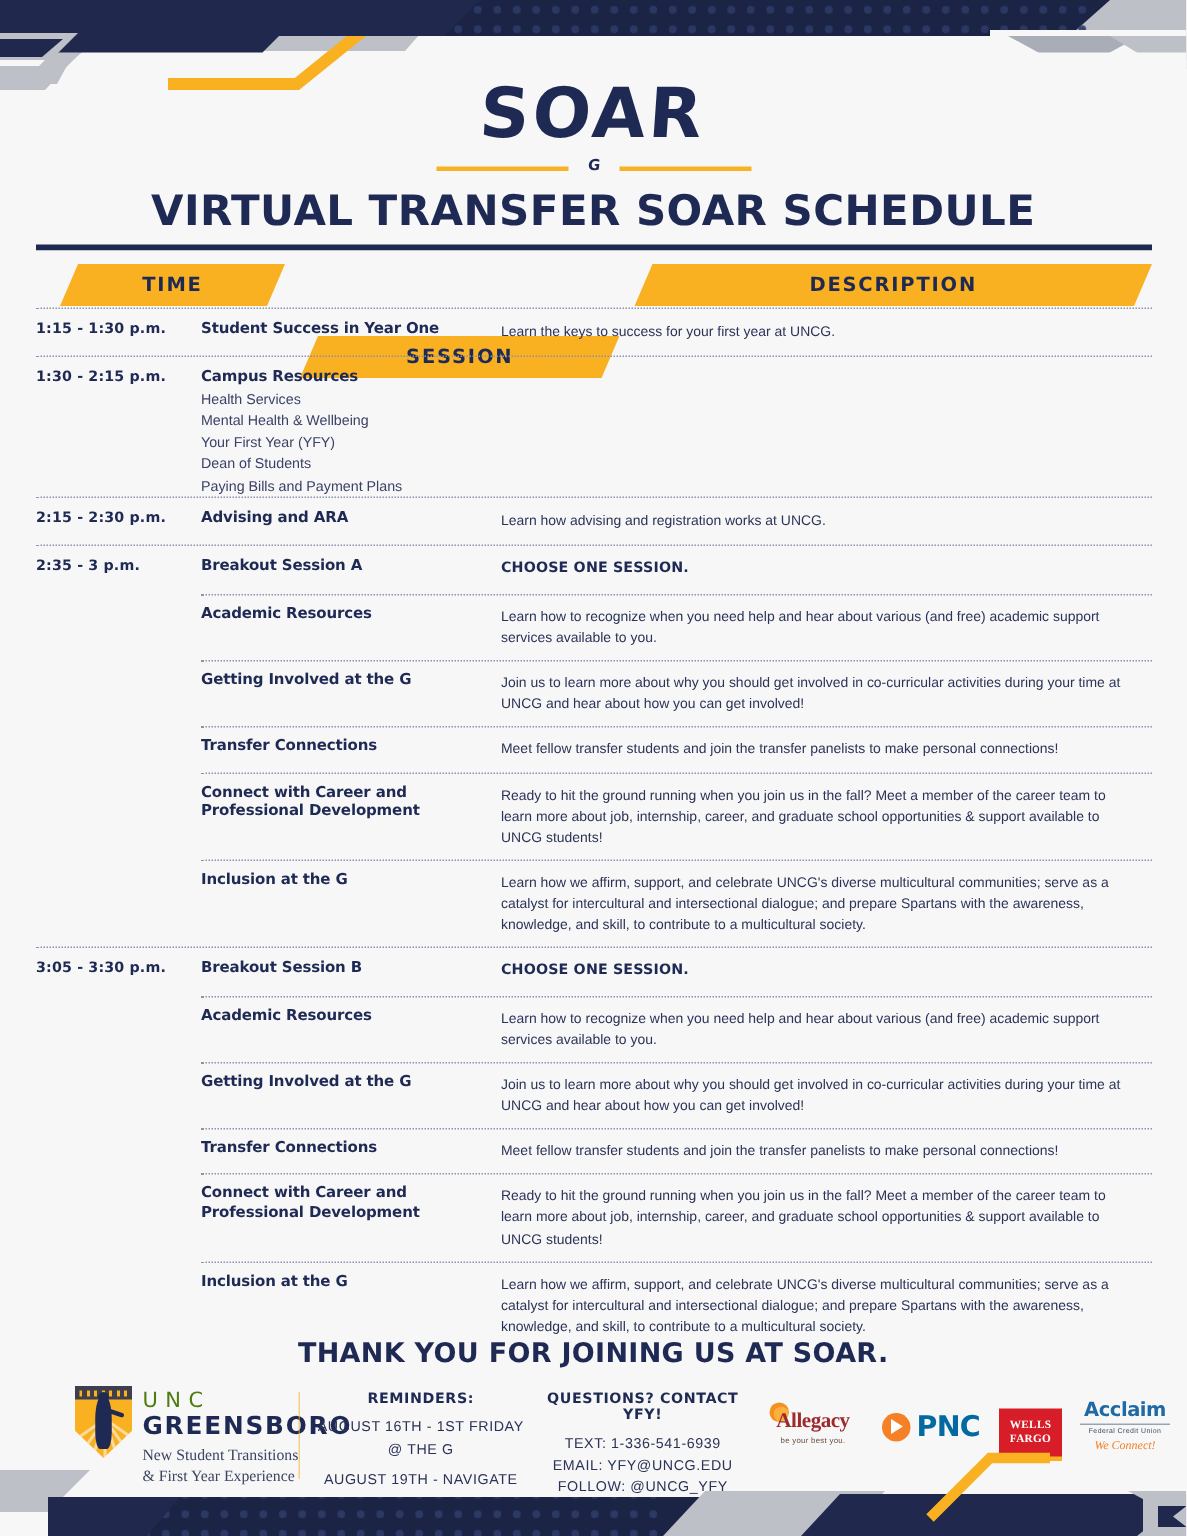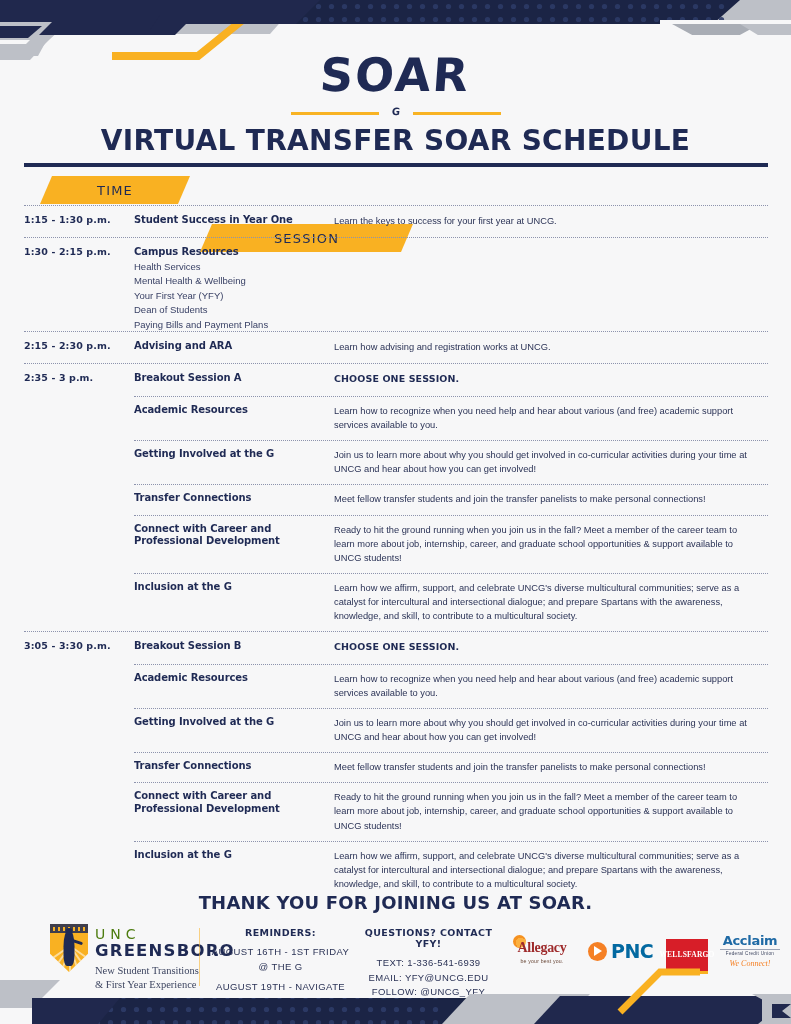--- a/index.html
+++ b/index.html
@@ -47,21 +47,21 @@
 
   
   .hrule{position:absolute;left:24px;top:163px;width:744px;height:4px;background:#1f2a54;}
   .hrule:after{content:"";position:absolute;left:0;top:4px;width:100%;height:1px;background:#f7f7f8;}
 
   .hdr-row{position:absolute;left:24px;top:176px;width:744px;height:28px;}
   .hdr-cell{
     position:absolute;top:0;height:28px;background:#f9b122;
     display:flex;align-items:center;justify-content:center;
     font-family:"DejaVu Sans", sans-serif;
-    font-weight:normal;font-size:13px;letter-spacing:1.2px;color:#1f2a54;
+    font-weight:bold;font-size:13px;letter-spacing:1.2px;color:#1f2a54;
   }
   .hdr-time{left:16px;width:150px;clip-path:polygon(12px 0,100% 0,calc(100% - 12px) 100%,0 100%);}
   .hdr-session{left:176px;width:213px;clip-path:polygon(12px 0,100% 0,calc(100% - 12px) 100%,0 100%);margin-top:48px;}
   .hdr-desc{left:399px;width:345px;clip-path:polygon(12px 0,100% 0,calc(100% - 12px) 100%,0 100%);}
 
   
   .table{position:absolute;left:24px;top:205px;width:744px;}
   .trow{position:relative;display:flex;}
   .trow .sep{
     position:absolute;top:0;height:0;border-top:1px dotted #8d93ad;
@@ -151,21 +151,21 @@
   .sp-allegacy .tg{font-size:5.2px;color:#6b4a3a;margin-top:2px;letter-spacing:.2px;}
 
   
   .sp-pnc{left:78px;top:8px;display:flex;align-items:center;}
   .sp-pnc .mark{width:19px;height:19px;border-radius:50%;background:#f58025;position:relative;margin-right:4px;}
   .sp-pnc .mark:after{content:"";position:absolute;left:6px;top:4px;border-left:8px solid #fff;border-top:5.5px solid transparent;border-bottom:5.5px solid transparent;}
   .sp-pnc .nm{font-family:"DejaVu Sans", sans-serif;font-weight:bold;font-size:19px;color:#0369a1;letter-spacing:-0.5px;line-height:1;}
 
   
   .sp-wf{left:156px;top:5px;width:42px;height:32px;background:#d71e28;border-bottom:3px solid #f9b122;
-    display:flex;flex-direction:row;align-items:center;justify-content:center;}
+    display:flex;flex-direction:column;align-items:center;justify-content:center;}
   .sp-wf span{font-family:"Liberation Serif", serif;font-weight:bold;font-size:7.5px;color:#fff;line-height:1.15;letter-spacing:.2px;}
 
   
   .sp-acclaim{left:210px;top:1px;width:60px;text-align:center;}
   .sp-acclaim .arc{width:54px;height:11px;margin:0 auto;border-top:2.2px solid #6fb3c9;border-radius:50%/100% 100% 0 0;}
   .sp-acclaim .nm{font-family:"DejaVu Sans", sans-serif;font-weight:bold;font-size:13px;color:#1f6aa5;letter-spacing:-0.3px;line-height:1.1;margin-top:-1px;}
   .sp-acclaim .sub{font-size:4.6px;color:#3d4560;letter-spacing:.3px;border-top:0.6px solid #9aa3b5;padding-top:1px;margin-top:1px;}
   .sp-acclaim .tag{font-family:"Liberation Serif", serif;font-style:italic;font-size:8px;color:#f58025;margin-top:3px;}
 </style>
 </head>
@@ -221,20 +221,21 @@
       <span class="soar-g">G</span>
     </span>
   </div>
 
   <div class="main-title">VIRTUAL TRANSFER SOAR SCHEDULE</div>
 
   <div class="hrule"></div>
   <div class="hdr-row">
     <div class="hdr-cell hdr-time">TIME</div>
     <div class="hdr-cell hdr-session">SESSION</div>
+    <div class="hdr-cell hdr-desc">DESCRIPTION</div>
   </div>
 
   <div class="table" id="table-body">
       <div class="trow">
         <div class="sep full"></div>
         <div class="cell-time">1:15 - 1:30 p.m.</div>
         <div class="cell-session">
           <div class="title">Student Success in Year One</div>
         </div>
         <div class="cell-desc">Learn the keys to success for your first year at UNCG.</div>

